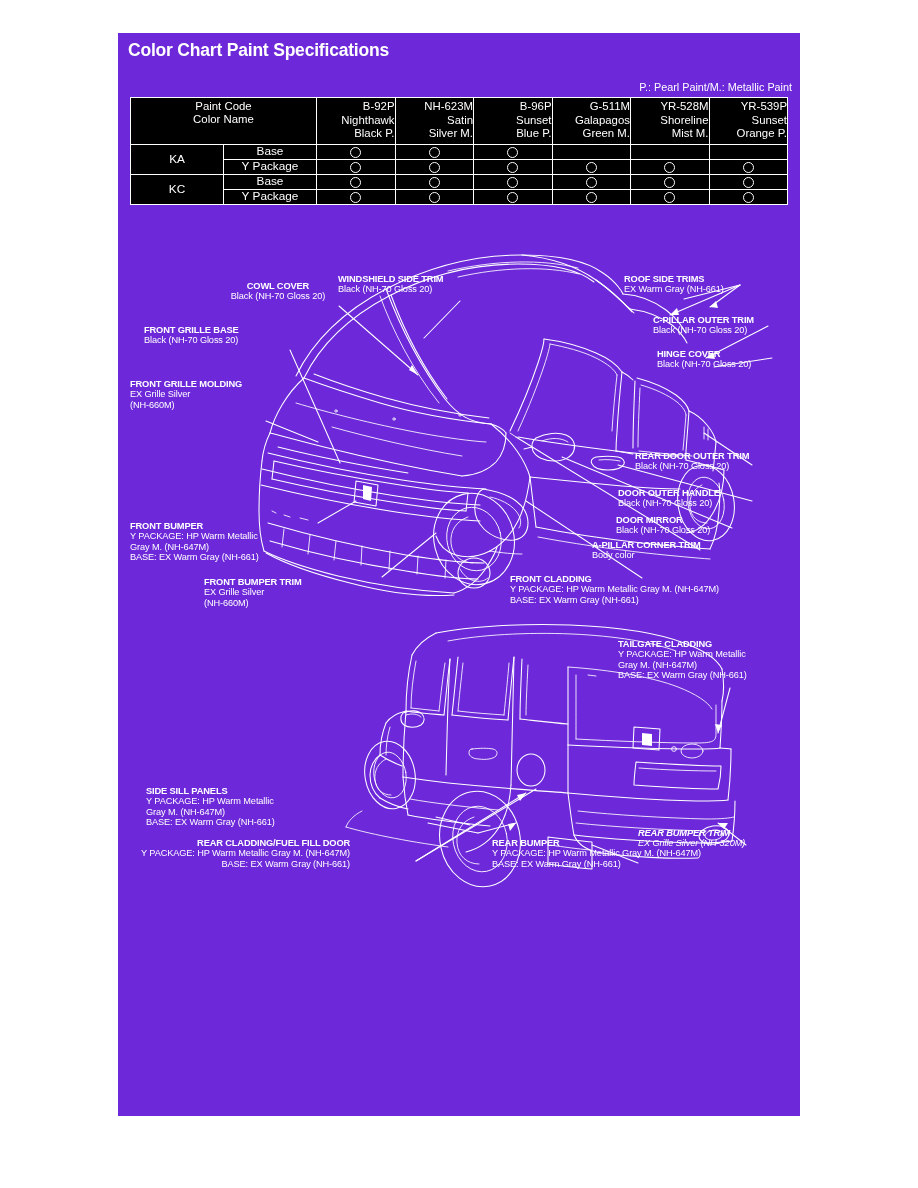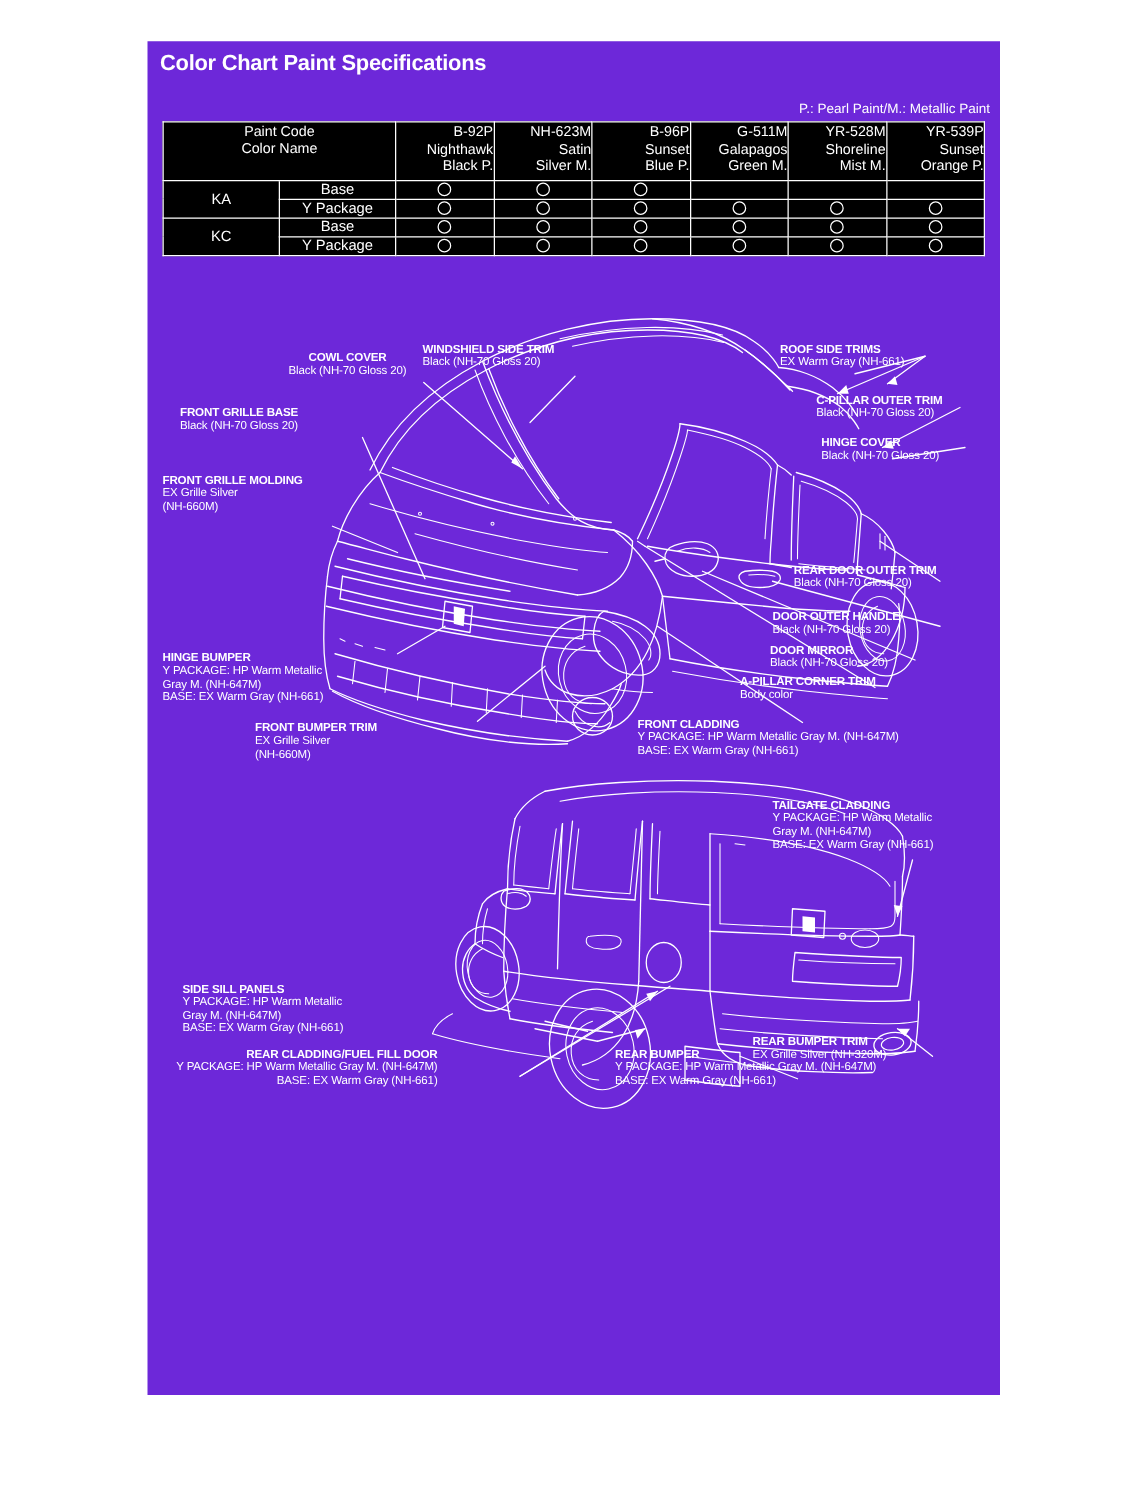--- a/index.html
+++ b/index.html
@@ -613,21 +613,21 @@
       <span class="ttl">DOOR MIRROR</span>
       <span class="sub">Black (NH-70 Gloss 20)</span>
     </div>
 
     <div class="callout" style="left:474px; top:507px;">
       <span class="ttl">A-PILLAR CORNER TRIM</span>
       <span class="sub">Body color</span>
     </div>
 
     <div class="callout" style="left:12px; top:488px;">
-      <span class="ttl">HINGE BUMPER</span>
+      <span class="ttl">FRONT BUMPER</span>
       <span class="sub">Y PACKAGE: HP Warm Metallic</span>
       <span class="sub">Gray M. (NH-647M)</span>
       <span class="sub">BASE: EX Warm Gray (NH-661)</span>
     </div>
 
     <div class="callout" style="left:86px; top:544px;">
       <span class="ttl">FRONT BUMPER TRIM</span>
       <span class="sub">EX Grille Silver</span>
       <span class="sub">(NH-660M)</span>
     </div>
@@ -638,21 +638,21 @@
       <span class="sub">BASE: EX Warm Gray (NH-661)</span>
     </div>
 
     <div class="callout" style="left:500px; top:606px;">
       <span class="ttl">TAILGATE CLADDING</span>
       <span class="sub">Y PACKAGE: HP Warm Metallic</span>
       <span class="sub">Gray M. (NH-647M)</span>
       <span class="sub">BASE: EX Warm Gray (NH-661)</span>
     </div>
 
-    <div class="callout" style="left:484px; top:795px;">
+    <div class="callout" style="left:520px; top:795px;font-style:italic;">
       <span class="ttl">REAR BUMPER TRIM</span>
       <span class="sub">EX Grille Silver (NH-320M)</span>
     </div>
 
     <div class="callout" style="left:28px; top:753px;">
       <span class="ttl">SIDE SILL PANELS</span>
       <span class="sub">Y PACKAGE: HP Warm Metallic</span>
       <span class="sub">Gray M. (NH-647M)</span>
       <span class="sub">BASE: EX Warm Gray (NH-661)</span>
     </div>

